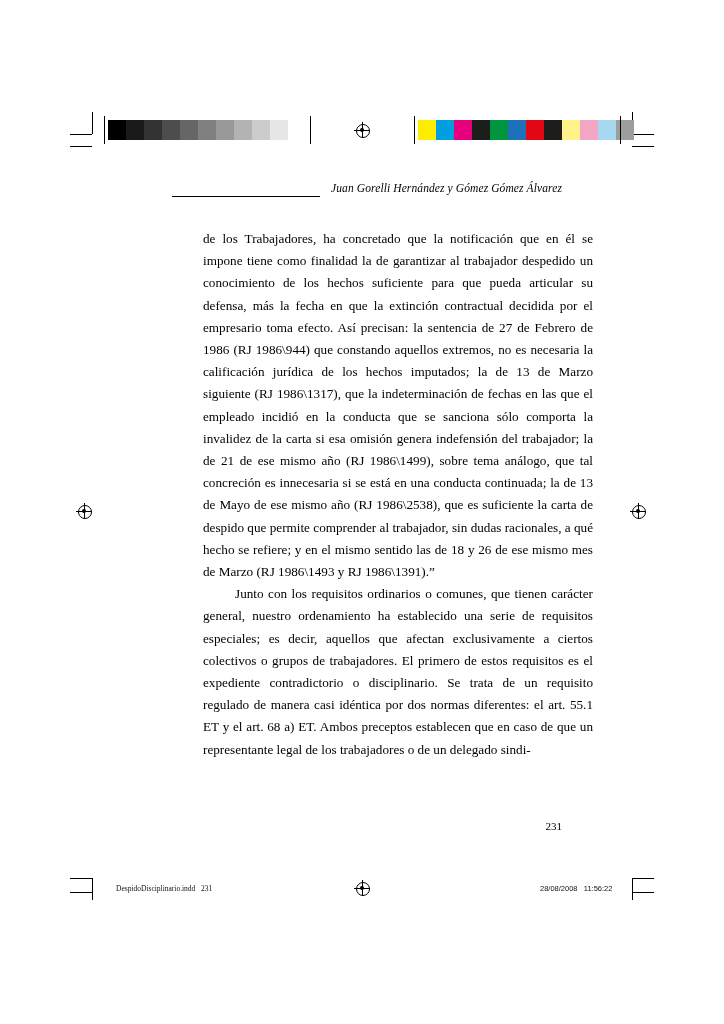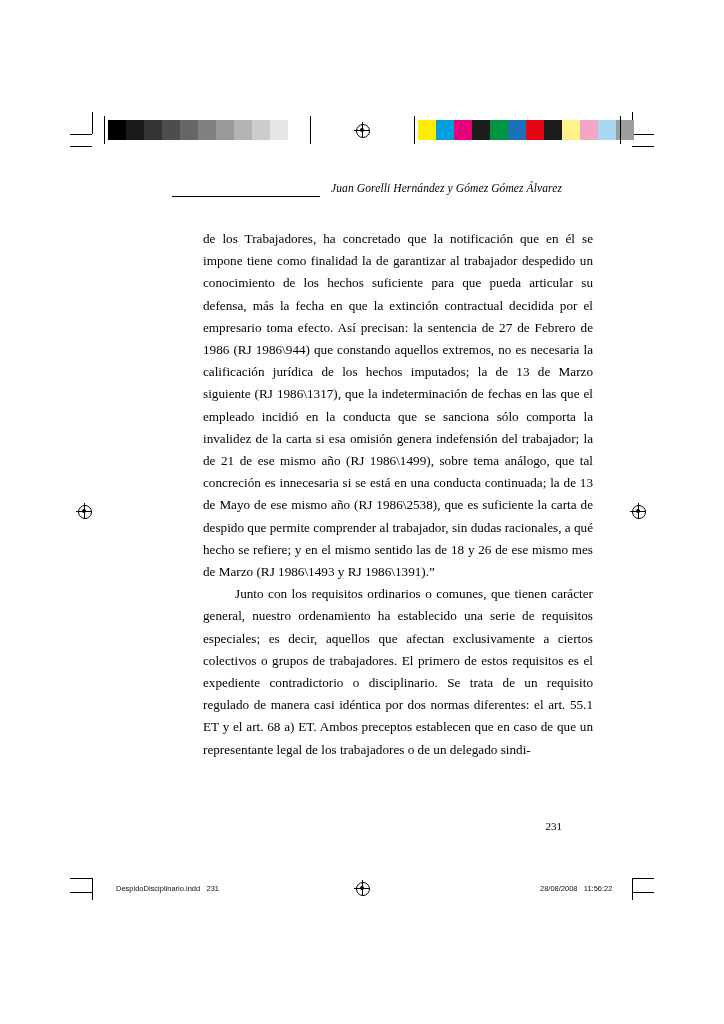--- a/index.html
+++ b/index.html
@@ -148,21 +148,21 @@
     width: 390px;
     text-align: right;
     font-size: 11px;
   }
 
   
   #slug-left {
     position: absolute;
     left: 116px;
     top: 884px;
-    font-family: Liberation Sans, sans-serif;
+    font-family: Liberation Serif, serif;
     font-size: 7.5px;
     color: #111;
     white-space: pre;
   }
   #slug-right {
     position: absolute;
     left: 540px;
     top: 884px;
     font-family: "Liberation Sans", sans-serif;
     font-size: 7.5px;

